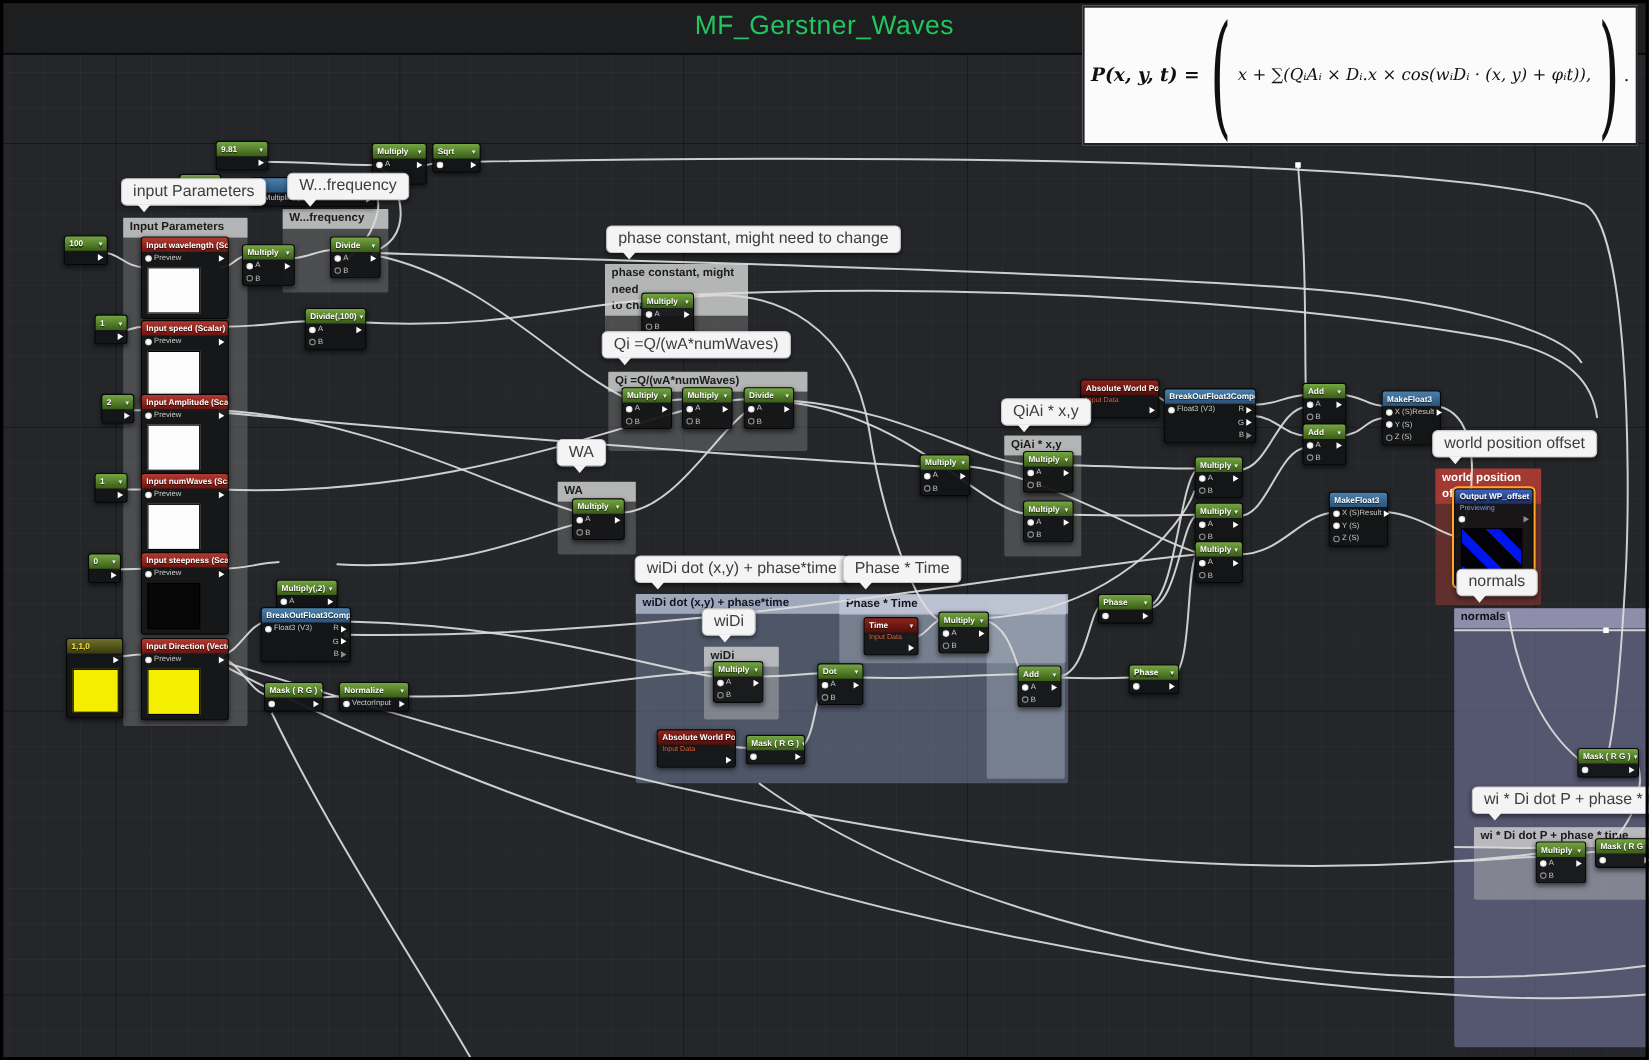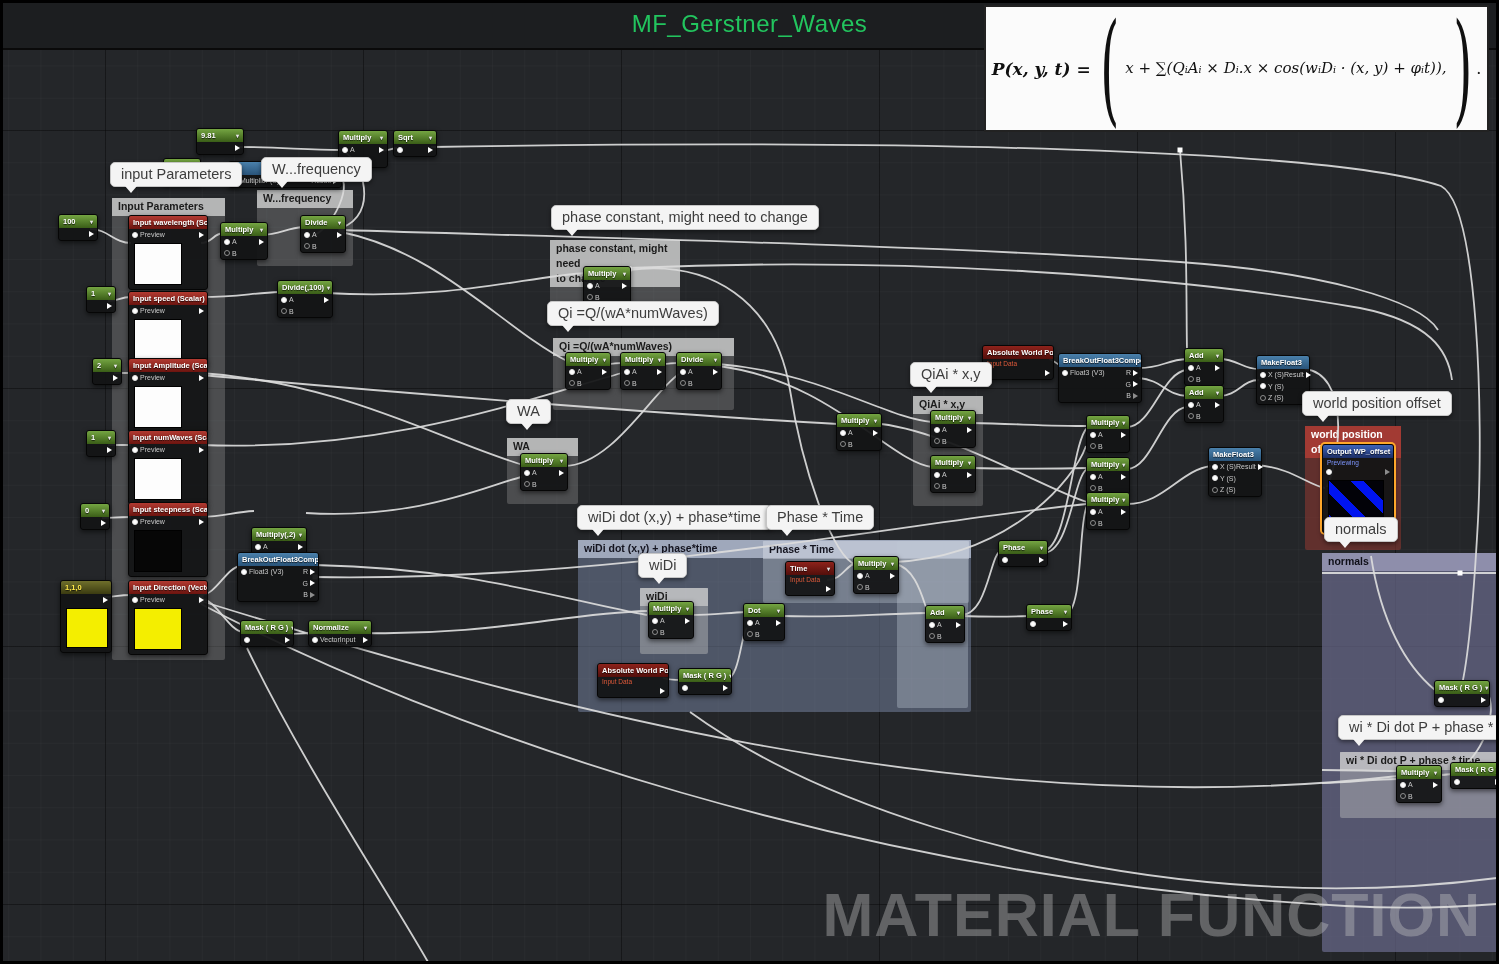--- a/index.html
+++ b/index.html
@@ -123,21 +123,20 @@
       <div class="comment red" style="left: 1305px; top: 426px; width: 96px; height: 124px;">
         <div class="c-head">world position offset</div>
       </div>
       <div class="comment purple" style="left: 1322px; top: 553px; width: 177px; height: 399px;">
         <div class="c-head">normals</div>
       </div>
       <div class="comment graylight inner" style="left: 1340px; top: 752px; width: 159px; height: 66px;">
         <div class="c-head">wi * Di dot P + phase * time</div>
       </div>
     </div>
-  <div id="watermark">MATERIAL FUNCTION</div>
   <svg id="wires" width="1499" height="964" viewBox="0 0 1499 964">
       <path d="M238,147 C280,147 305,150 341,150" fill="none" stroke="#dcdcdc" stroke-width="1.8" opacity="0.92"></path>
       <path d="M380,151 C388,151 390,149 397,148" fill="none" stroke="#dcdcdc" stroke-width="1.8" opacity="0.92"></path>
       <path d="M431,147 C900,139 1330,149 1441,186 C1479,206 1483,420 1478,520 C1473,612 1468,661 1461,689" fill="none" stroke="#dcdcdc" stroke-width="1.8" opacity="0.92"></path>
       <path d="M90,229 C108,229 114,243 131,243" fill="none" stroke="#dcdcdc" stroke-width="1.8" opacity="0.92"></path>
       <path d="M108,301 C118,301 120,297 131,297" fill="none" stroke="#dcdcdc" stroke-width="1.8" opacity="0.92"></path>
       <path d="M114,373 C122,373 124,373 131,373" fill="none" stroke="#dcdcdc" stroke-width="1.8" opacity="0.92"></path>
       <path d="M108,445 C118,445 120,445 131,445" fill="none" stroke="#dcdcdc" stroke-width="1.8" opacity="0.92"></path>
       <path d="M102,518 C112,518 114,517 131,517" fill="none" stroke="#dcdcdc" stroke-width="1.8" opacity="0.92"></path>
       <path d="M104,597 C114,597 118,595 131,595" fill="none" stroke="#dcdcdc" stroke-width="1.8" opacity="0.92"></path>

